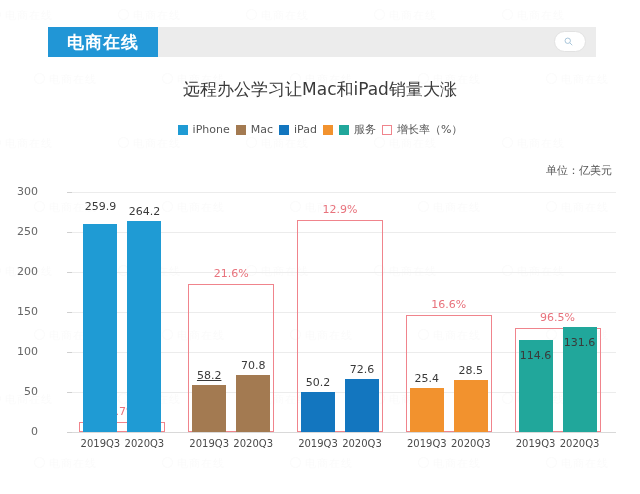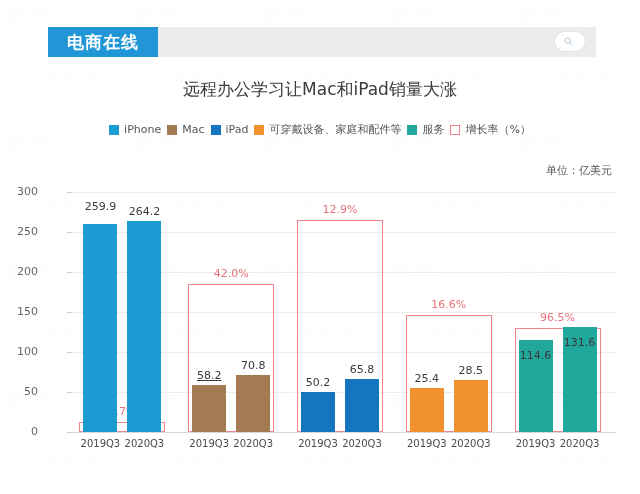--- a/index.html
+++ b/index.html
@@ -289,21 +289,20 @@
       <div class="legend-item">
         <span class="legend-swatch" style="background: rgb(163, 122, 81);"></span>
         <span>Mac</span>
       </div>
       <div class="legend-item">
         <span class="legend-swatch" style="background: rgb(19, 118, 191);"></span>
         <span>iPad</span>
       </div>
       <div class="legend-item">
         <span class="legend-swatch" style="background: rgb(242, 146, 46);"></span>
-        <span>可穿戴设备、家庭和配件等</span>
       </div>
       <div class="legend-item">
         <span class="legend-swatch" style="background: rgb(33, 167, 155);"></span>
         <span>服务</span>
       </div>
       <div class="legend-item">
         <span class="legend-swatch" style="background: rgb(255, 255, 255); border: 1px solid rgb(240, 132, 140);"></span>
         <span>增长率（%）</span>
       </div>
     </div>
@@ -340,37 +339,37 @@
           <div class="bar" style="left: 11.4px; width: 34px; height: 207.92px; background: rgb(31, 155, 212);"></div>
           <div class="bar-label" style="left: 28.4px; bottom: 219px;">259.9</div>
           <div class="xtick" style="left: 28.4px;">2019Q3</div>
           <div class="bar" style="left: 55.4px; width: 34px; height: 211.36px; background: rgb(31, 155, 212);"></div>
           <div class="bar-label" style="left: 72.4px; bottom: 214.36px;">264.2</div>
           <div class="xtick" style="left: 72.4px;">2020Q3</div>
         </div>
         <div class="group" style="left: 108.8px; width: 108.8px;">
           <div class="growth-box" style="left: 7.4px; width: 86px; height: 148px;"></div>
           <div class="growth-base" style="left: 7.4px; width: 86px;"></div>
-          <div class="growth-label" style="left: 50.4px; bottom: 152px;">42.0%</div>
+          <div class="growth-label" style="left: 50.4px; bottom: 152px;">21.6%</div>
           <div class="bar" style="left: 11.4px; width: 34px; height: 46.56px; background: rgb(163, 122, 81);"></div>
           <div class="bar-label" style="left: 28.4px; bottom: 49.56px; text-decoration: underline;">58.2</div>
           <div class="xtick" style="left: 28.4px;">2019Q3</div>
           <div class="bar" style="left: 55.4px; width: 34px; height: 56.64px; background: rgb(163, 122, 81);"></div>
           <div class="bar-label" style="left: 72.4px; bottom: 59.64px;">70.8</div>
           <div class="xtick" style="left: 72.4px;">2020Q3</div>
         </div>
         <div class="group" style="left: 217.6px; width: 108.8px;">
           <div class="growth-box" style="left: 7.4px; width: 86px; height: 212px;"></div>
           <div class="growth-base" style="left: 7.4px; width: 86px;"></div>
           <div class="growth-label" style="left: 50.4px; bottom: 216px;">12.9%</div>
           <div class="bar" style="left: 11.4px; width: 34px; height: 40.16px; background: rgb(19, 118, 191);"></div>
           <div class="bar-label" style="left: 28.4px; bottom: 43.16px;">50.2</div>
           <div class="xtick" style="left: 28.4px;">2019Q3</div>
           <div class="bar" style="left: 55.4px; width: 34px; height: 52.64px; background: rgb(19, 118, 191);"></div>
-          <div class="bar-label" style="left: 72.4px; bottom: 55.64px;">65.8</div>
+          <div class="bar-label" style="left: 72.4px; bottom: 55.64px;">72.6</div>
           <div class="xtick" style="left: 72.4px;">2020Q3</div>
         </div>
         <div class="group" style="left: 326.4px; width: 108.8px;">
           <div class="growth-box" style="left: 7.4px; width: 86px; height: 116.8px;"></div>
           <div class="growth-base" style="left: 7.4px; width: 86px;"></div>
           <div class="growth-label" style="left: 50.4px; bottom: 120.8px;">16.6%</div>
           <div class="bar" style="left: 11.4px; width: 34px; height: 44.24px; background: rgb(242, 146, 46);"></div>
           <div class="bar-label" style="left: 28.4px; bottom: 47.24px;">25.4</div>
           <div class="xtick" style="left: 28.4px;">2019Q3</div>
           <div class="bar" style="left: 55.4px; width: 34px; height: 51.6px; background: rgb(242, 146, 46);"></div>

